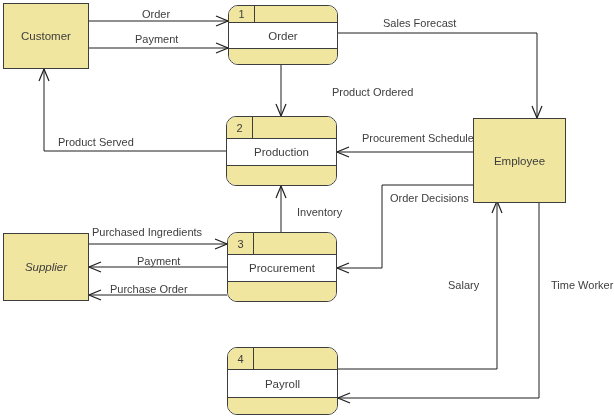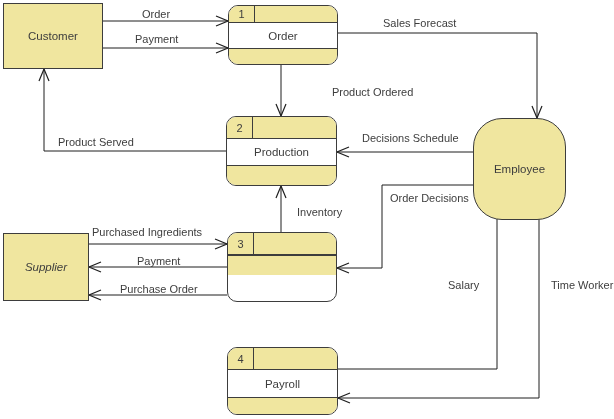--- a/index.html
+++ b/index.html
@@ -92,27 +92,27 @@
     <polyline points="226,151 44,151 44,69" marker-end="url(#arr)"></polyline>
     <polyline points="281,232 281,186" marker-end="url(#arr)"></polyline>
     <polyline points="89,244 227,244" marker-end="url(#arr)"></polyline>
     <polyline points="227,267 89,267" marker-end="url(#arr)"></polyline>
     <polyline points="227,295 89,295" marker-end="url(#arr)"></polyline>
     <polyline points="473,185 382,185 382,268 337,268" marker-end="url(#arr)"></polyline>
     <polyline points="338,369 497,369 497,201" marker-end="url(#arr)"></polyline>
     <polyline points="539,201 539,398 338,398" marker-end="url(#arr)"></polyline>
   </svg>
 
-  <div class="entity" style="left:3px; top:3px; width:100px; height:66px;">
+  <div class="entity" style="left:3px; top:3px; width:86px; height:66px;">
     <span>Customer</span>
   </div>
   <div class="entity" style="left:3px; top:233px; width:86px; height:68px;font-style:italic;">
     <span>Supplier</span>
   </div>
-  <div class="entity" style="left:473px; top:118px; width:93px; height:102px;border-radius:29px;">
+  <div class="entity" style="left:473px; top:118px; width:93px; height:85px;">
     <span>Employee</span>
   </div>
 
   <div class="process" style="left:228px; top:5px; width:110px; height:60px;">
     <div class="p-head" style="height:16px;">
       <div class="p-num">1</div>
     </div>
     <div class="p-name">Order</div>
     <div class="p-foot" style="height:15px;"></div>
   </div>
@@ -122,38 +122,39 @@
       <div class="p-num">2</div>
     </div>
     <div class="p-name">Production</div>
     <div class="p-foot" style="height:19px;"></div>
   </div>
 
   <div class="process" style="left:227px; top:232px; width:110px; height:70px;">
     <div class="p-head" style="height:21px;">
       <div class="p-num">3</div>
     </div>
+    <div class="p-name">Procurement</div>
     <div class="p-foot" style="height:19px;"></div>
   </div>
 
   <div class="process" style="left:227px; top:347px; width:111px; height:68px;">
     <div class="p-head" style="height:21px;">
       <div class="p-num">4</div>
     </div>
     <div class="p-name">Payroll</div>
     <div class="p-foot" style="height:16px;"></div>
   </div>
 
   <div class="flabel" style="left:142px; top:8px;">Order</div>
   <div class="flabel" style="left:135px; top:33px;">Payment</div>
   <div class="flabel" style="left:383px; top:17px;">Sales Forecast</div>
   <div class="flabel" style="left:296px; top:86px;padding-left:36px;">Product Ordered</div>
-  <div class="flabel" style="left:362px; top:132px;">Decisions Schedule</div>
+  <div class="flabel" style="left:362px; top:132px;">Procurement Schedule</div>
   <div class="flabel" style="left:58px;  top:136px;">Product Served</div>
   <div class="flabel" style="left:297px; top:206px;">Inventory</div>
   <div class="flabel" style="left:92px;  top:226px;">Purchased Ingredients</div>
   <div class="flabel" style="left:137px; top:255px;">Payment</div>
-  <div class="flabel" style="left:120px; top:283px;">Purchase Order</div>
+  <div class="flabel" style="left:110px; top:283px;">Purchase Order</div>
   <div class="flabel" style="left:390px; top:192px;">Order Decisions</div>
   <div class="flabel" style="left:448px; top:279px;">Salary</div>
   <div class="flabel" style="left:551px; top:279px;">Time Worker</div>
 
 </div>
 
 </body></html>

